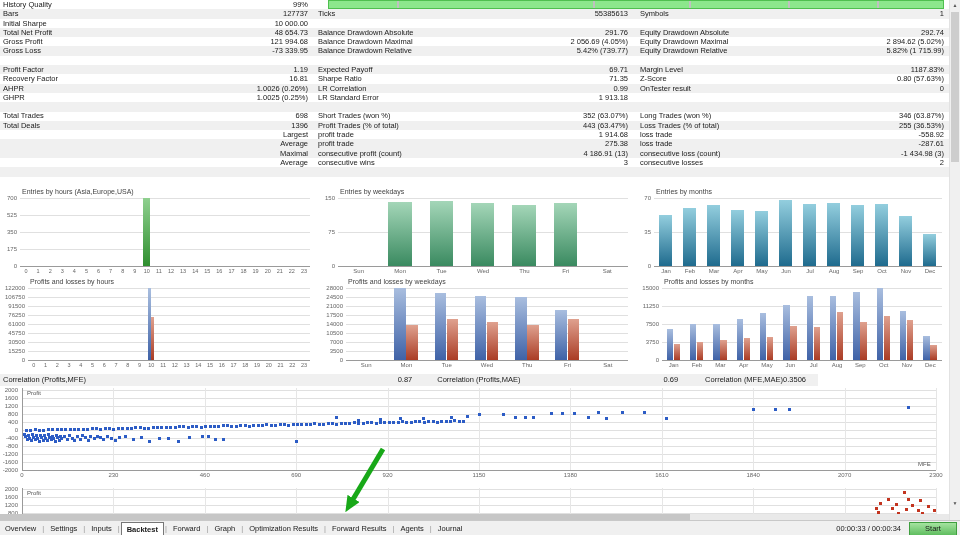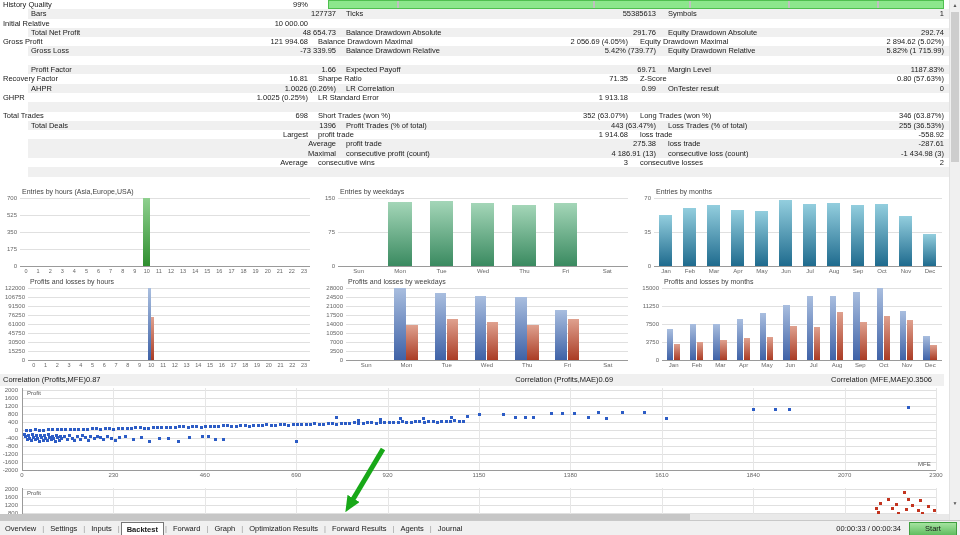--- a/index.html
+++ b/index.html
@@ -1,21 +1,21 @@
 <!DOCTYPE html>
 <html><head>
 <meta charset="utf-8">
 <style>
   html,body{margin:0;padding:0;}
   body{width:960px;height:535px;position:relative;overflow:hidden;background:#fff;
        font-family:"Liberation Sans",sans-serif;font-size:7.5px;color:#1a1a1a;}
   
   #stats{position:absolute;top:0;left:0;width:950px;}
   .srow{display:flex;height:9.3px;line-height:9.5px;align-items:center;}
-  .srow.alt{background:#f0f0f0;margin-left:28px;}
+  .srow.alt{background:#f0f0f0;}
   .c1{width:213px;padding-left:3px;overflow:hidden;white-space:nowrap;}
   .c2{width:92px;text-align:right;white-space:nowrap;}
   .gap1{width:10px;}
   .c3{width:212px;overflow:hidden;white-space:nowrap;}
   .c4{width:98px;text-align:right;white-space:nowrap;}
   .gap2{width:12px;}
   .c5{width:205px;overflow:hidden;white-space:nowrap;}
   .c6{flex:1;text-align:right;padding-right:6px;white-space:nowrap;}
   .pbar{flex:1;height:7px;margin:0 6px 0 10px;background:#8ce78c;border:1px solid #4fbf4f;position:relative;}
   .psep{position:absolute;top:0;bottom:0;width:2px;background:#c0c0c0;}
@@ -25,25 +25,25 @@
   .chart{position:relative;}
   .ctitle{position:absolute;top:0;font-size:7px;color:#444;white-space:nowrap;}
   .gl{position:absolute;height:1px;background:#e0e0e0;}
   .base{position:absolute;height:1px;background:#9a9a9a;}
   .vgl{position:absolute;width:1px;background:#e6e6e6;}
   .ylab{position:absolute;text-align:right;font-size:6px;color:#666;line-height:6px;}
   .xlab{position:absolute;text-align:center;font-size:6px;color:#666;line-height:7px;overflow:hidden;}
   .xlab.xs{font-size:5.5px;}
   .bar{position:absolute;}
   
-  #corrbar{position:absolute;top:374px;left:0;width:944px;height:12px;background:#f0f0f0;
+  #corrbar{position:absolute;top:374px;left:0;width:818px;height:12px;background:#f0f0f0;
            display:flex;line-height:12px;}
   .corrcell{display:flex;}
   .corrlabel{padding-left:3px;white-space:nowrap;}
-  .corrvalue{flex:1;white-space:nowrap;}
+  .corrvalue{flex:1;text-align:right;white-space:nowrap;}
   
   .scatter{position:absolute;left:0;overflow:hidden;background:#fff;}
   .pt{position:absolute;width:3px;height:3px;}
   .cornerlab{position:absolute;font-size:6px;color:#555;white-space:nowrap;}
   .axline{position:absolute;background:#9a9a9a;}
   
   #vscroll{position:absolute;right:0;top:0;width:10px;height:520px;background:#f0f0f0;border-left:1px solid #e2e2e2;}
   .varrow{position:absolute;left:0;width:10px;height:11px;text-align:center;font-size:5px;color:#555;line-height:11px;}
   #vthumb{position:absolute;left:1px;top:12px;width:8px;height:150px;background:#cdcdcd;}
   #hscroll{position:absolute;left:0;top:514px;width:950px;height:6px;background:#e9e9e9;}
@@ -79,21 +79,21 @@
       <div class="c1">Bars</div>
       <div class="c2">127737</div>
       <div class="gap1"></div>
       <div class="c3">Ticks</div>
       <div class="c4">55385613</div>
       <div class="gap2"></div>
       <div class="c5">Symbols</div>
       <div class="c6">1</div>
     </div>
     <div class="srow">
-      <div class="c1">Initial Relative</div>
+      <div class="c1">Initial Sharpe</div>
       <div class="c2">10 000.00</div>
       <div class="gap1"></div>
       <div class="c3"></div>
       <div class="c4"></div>
       <div class="gap2"></div>
       <div class="c5"></div>
       <div class="c6"></div>
     </div>
     <div class="srow alt">
       <div class="c1">Total Net Profit</div>
@@ -121,21 +121,21 @@
       <div class="gap1"></div>
       <div class="c3">Balance Drawdown Relative</div>
       <div class="c4">5.42% (739.77)</div>
       <div class="gap2"></div>
       <div class="c5">Equity Drawdown Relative</div>
       <div class="c6">5.82% (1 715.99)</div>
     </div>
     <div class="srow"></div>
     <div class="srow alt">
       <div class="c1">Profit Factor</div>
-      <div class="c2">1.66</div>
+      <div class="c2">1.19</div>
       <div class="gap1"></div>
       <div class="c3">Expected Payoff</div>
       <div class="c4">69.71</div>
       <div class="gap2"></div>
       <div class="c5">Margin Level</div>
       <div class="c6">1187.83%</div>
     </div>
     <div class="srow">
       <div class="c1">Recovery Factor</div>
       <div class="c2">16.81</div>

